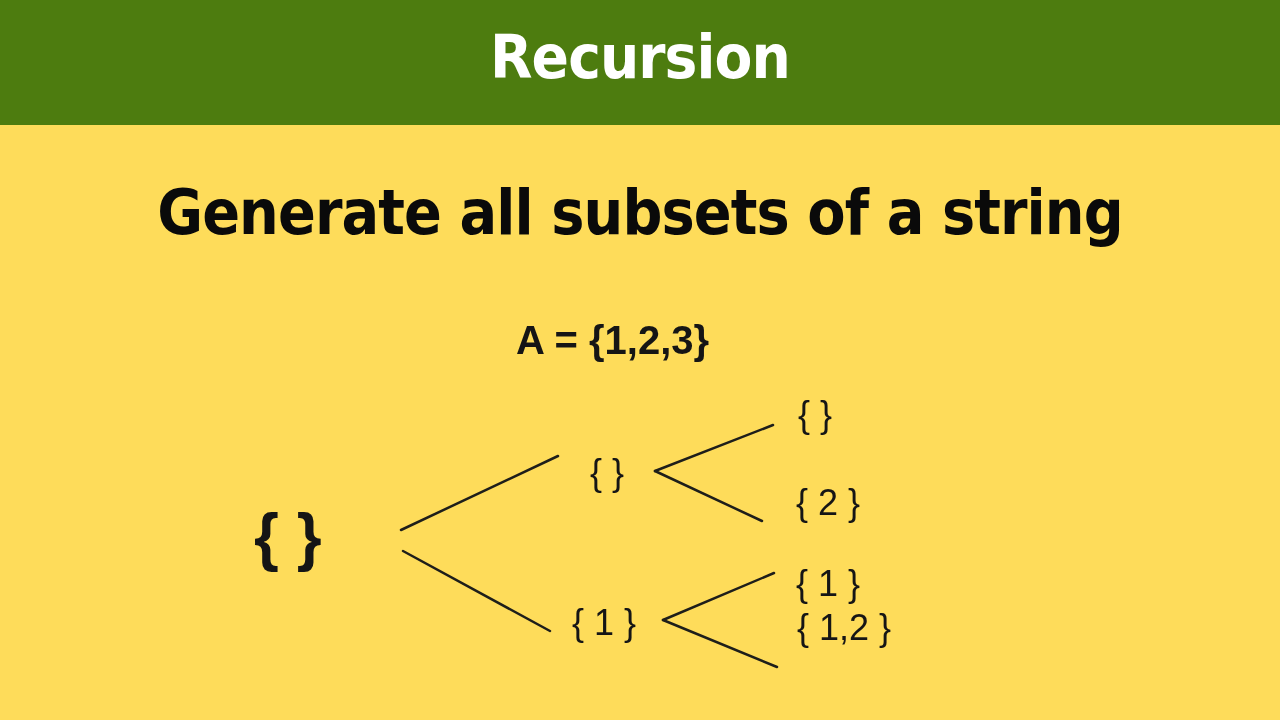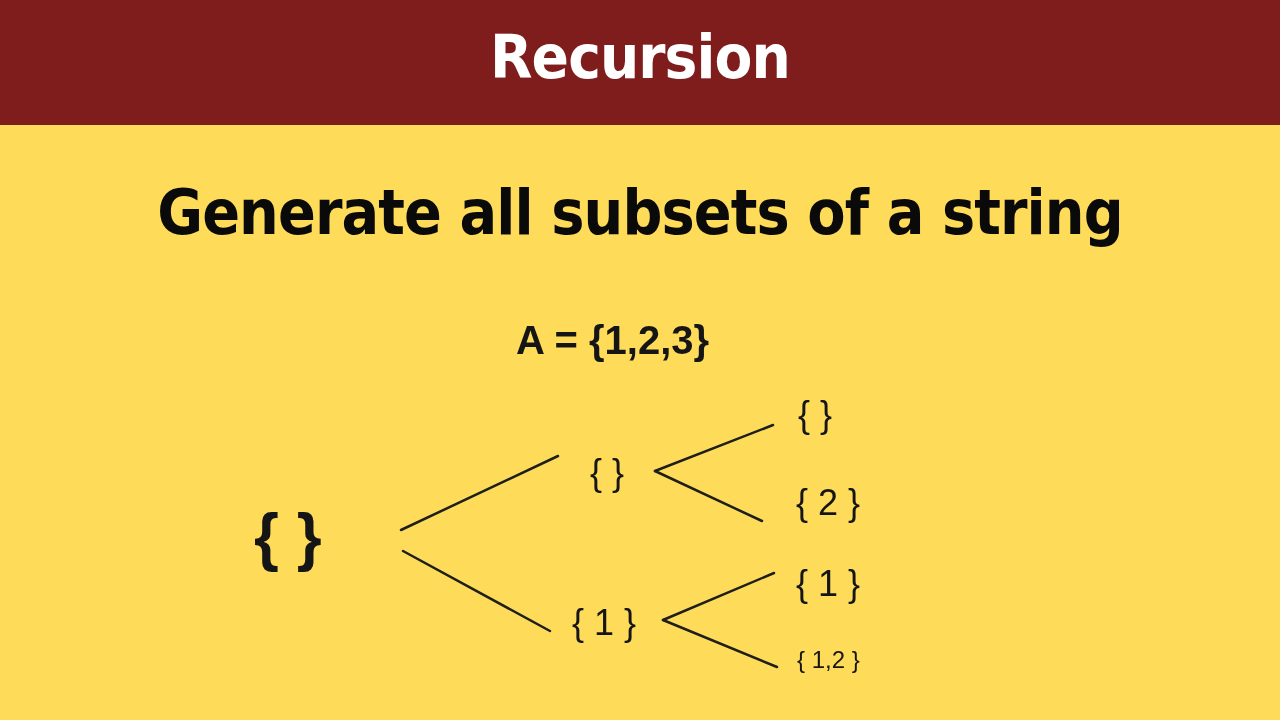--- a/index.html
+++ b/index.html
@@ -4,21 +4,21 @@
   <style>
     html, body { margin: 0; padding: 0; }
     body {
       width: 1280px; height: 720px; overflow: hidden;
       background: #fedc5a;
       position: relative;
       font-family: "Liberation Sans", sans-serif;
     }
     .header {
       position: absolute; left: 0; top: 0; width: 1280px; height: 125px;
-      background: #7f1d1d;
+      background: #4d7c0f;
       display: flex; align-items: center; justify-content: center;
     }
     .header-title {
       color: #ffffff;
       font-family: "DejaVu Sans", sans-serif;
       font-weight: bold;
       font-size: 60px;
       letter-spacing: -1px;
       transform: scaleX(0.92);
       margin-top: -12px;
@@ -46,21 +46,21 @@
       font-family: "Liberation Sans", sans-serif;
       color: #151515;
       white-space: nowrap;
     }
     .root { left: 254px; top: 500px; font-size: 64px; font-weight: bold; }
     .lvl1-a { left: 590px; top: 452px; font-size: 36px; }
     .lvl1-b { left: 572px; top: 602px; font-size: 36px; }
     .lvl2-a { left: 798px; top: 394px; font-size: 36px; }
     .lvl2-b { left: 796px; top: 482px; font-size: 36px; }
     .lvl2-c { left: 796px; top: 563px; font-size: 36px; }
-    .lvl2-d { left: 797px; top: 646px; font-size: 24px; }
+    .lvl2-d { left: 797px; top: 607px; font-size: 36px; }
     svg.edges { position: absolute; left: 0; top: 0; }
   </style>
 </head>
 <body>
 
 <div class="header">
   <div class="header-title">Recursion</div>
 </div>
 
 <div class="subtitle">Generate all subsets of a string</div>

